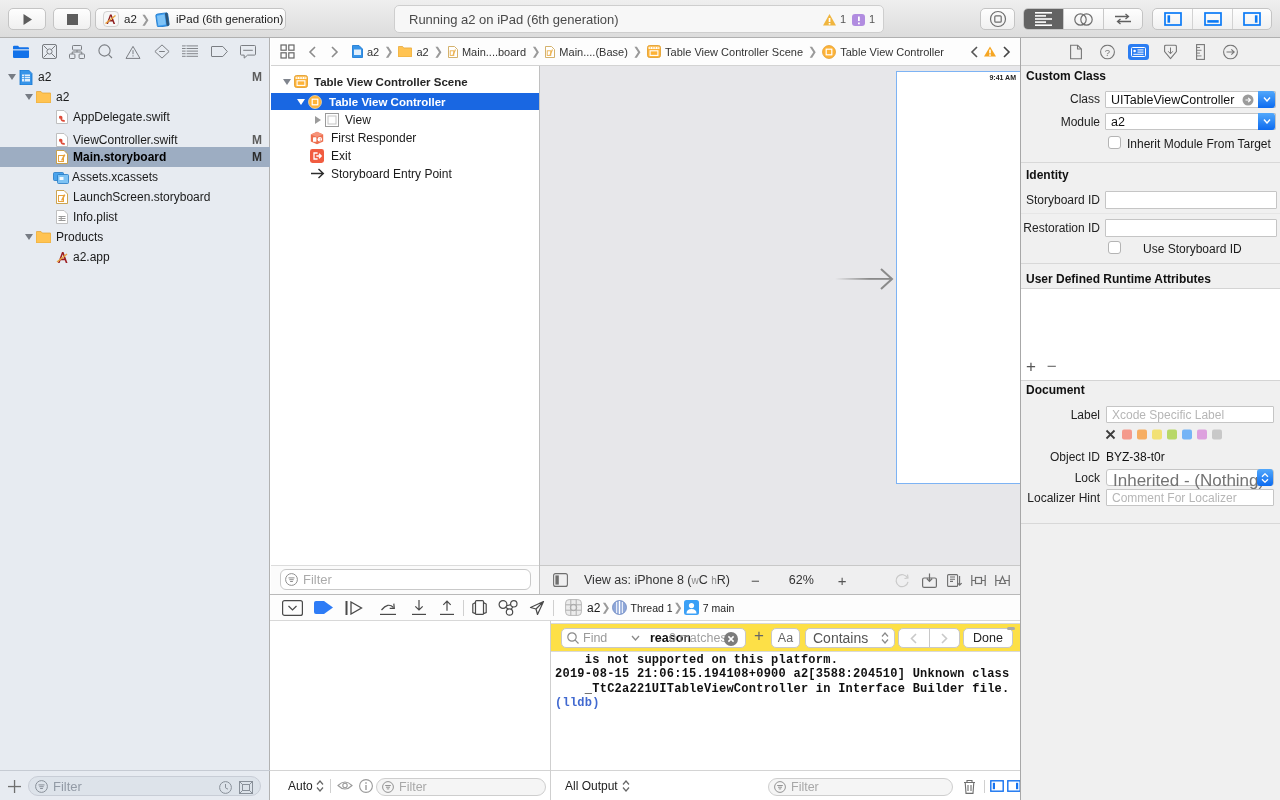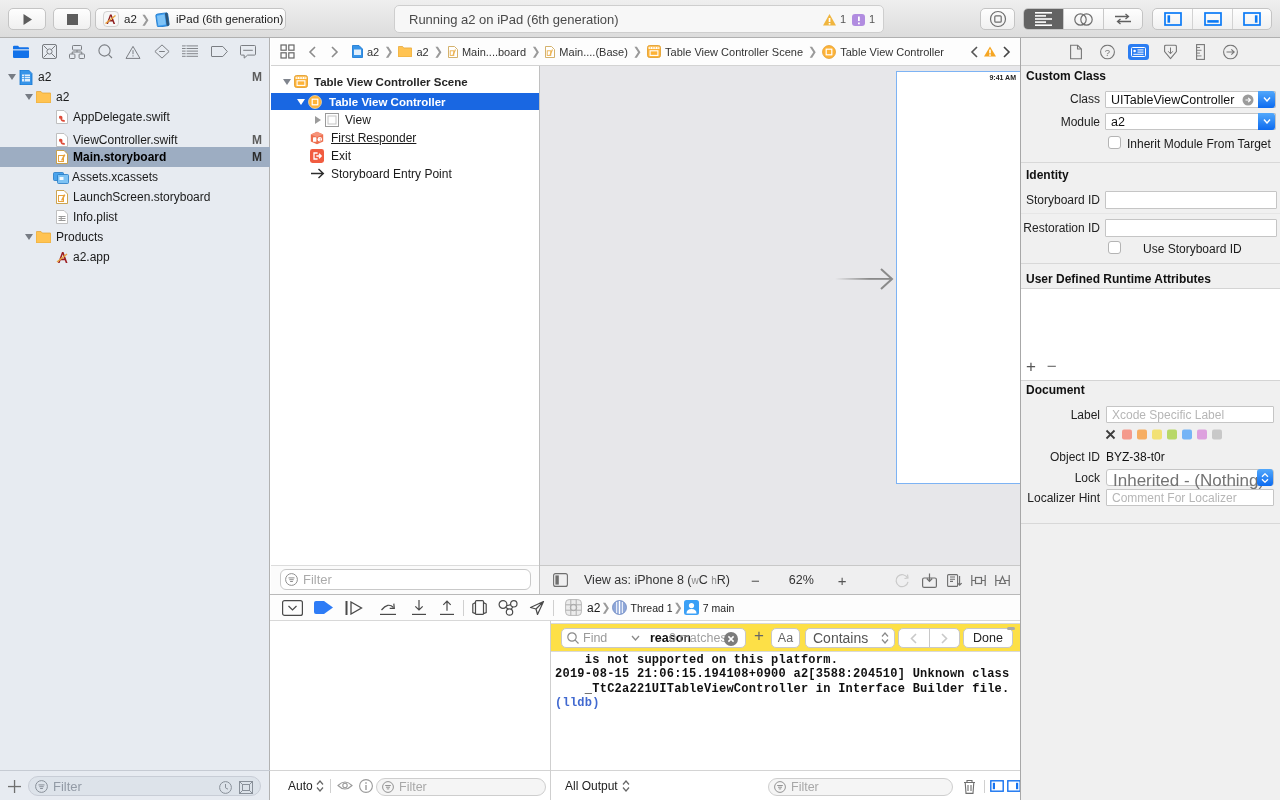--- a/index.html
+++ b/index.html
@@ -462,21 +462,21 @@
     </div>
     <div class="orow" style="top:63px; height:17px;">
       <span style="width:39px;"></span>
       <svg width="14" height="14">
           <path d="M7 0.8 L13.2 3.4 L13.2 10.6 L7 13.2 L0.8 10.6 L0.8 3.4 Z" fill="#ed6e4e"></path>
           <path d="M7 0.8 L13.2 3.4 L7 6 L0.8 3.4 Z" fill="#f6937a"></path>
           <rect x="3" y="6.2" width="3.4" height="4.6" rx="0.6" fill="#fff"></rect>
           <circle cx="9.8" cy="8.2" r="2.2" fill="#fff"></circle>
           <text x="9.1" y="9.6" font-size="4.4" fill="#ed6e4e" font-family="Liberation Sans">1</text>
         </svg>
-      <span style="margin-left:7px;text-decoration:underline;">First Responder</span>
+      <span style="margin-left:7px;">First Responder</span>
     </div>
     <div class="orow" style="top:81px; height:17px;">
       <span style="width:39px;"></span>
       <svg width="14" height="14">
           <rect x="0" y="0" width="14" height="14" rx="2.4" fill="#f15c40"></rect>
           <path d="M7.6 4 H4 V10 H7.6 M6.3 7 H11 M9 4.8 L11.2 7 L9 9.2" fill="none" stroke="#fff" stroke-width="1.3"></path>
         </svg>
       <span style="margin-left:7px;">Exit</span>
     </div>
     <div class="orow" style="top:99px; height:17px;">

